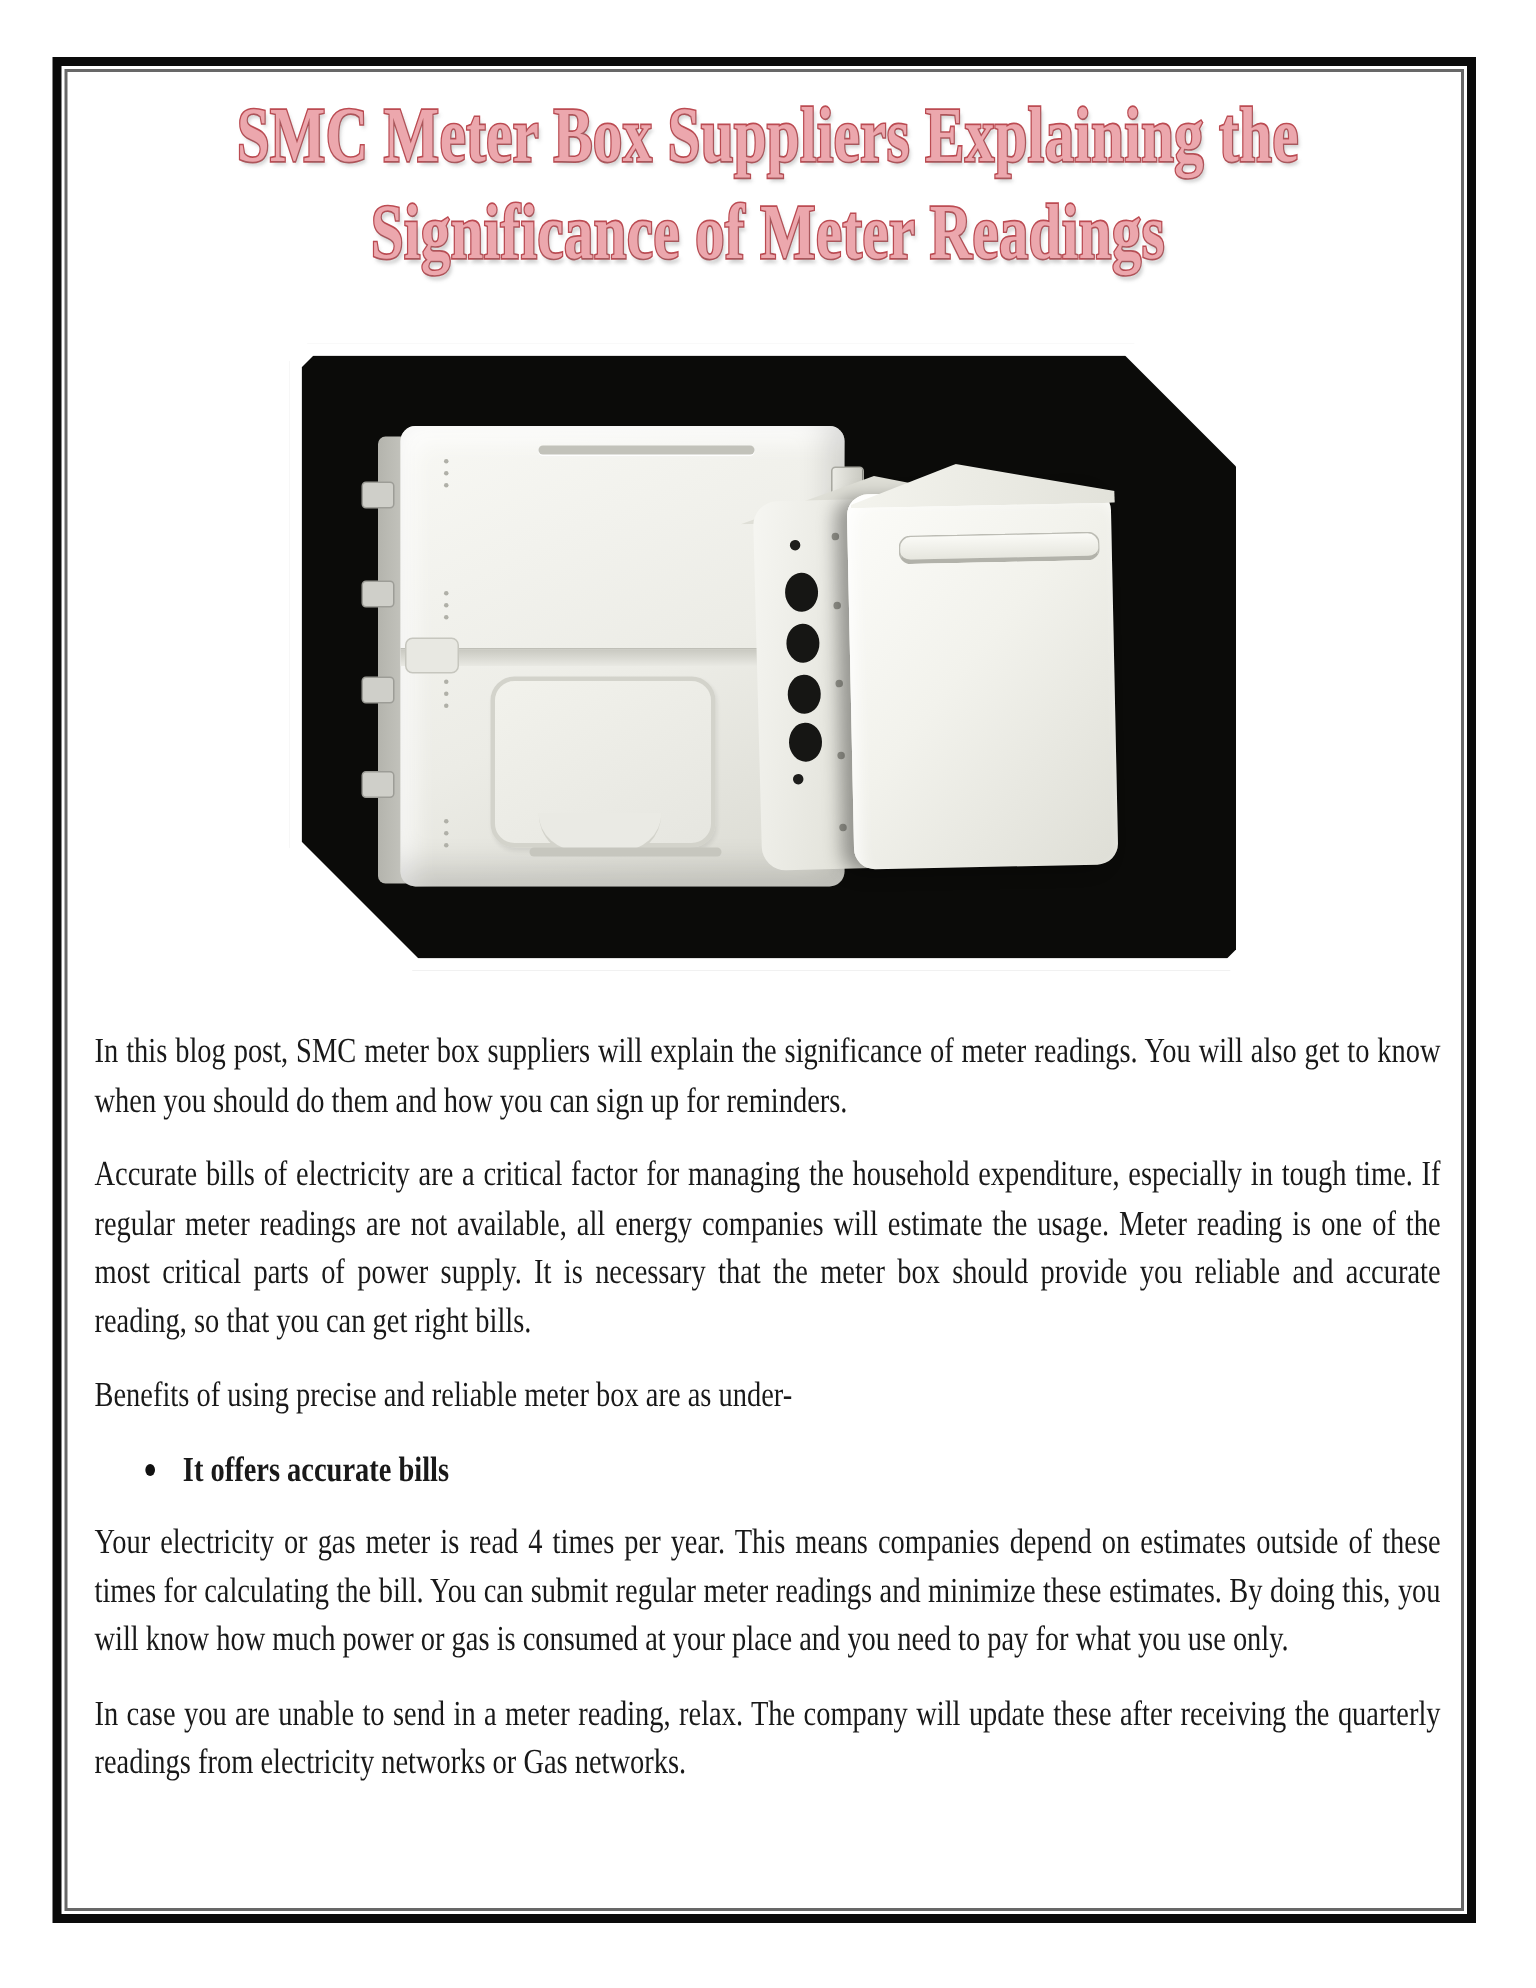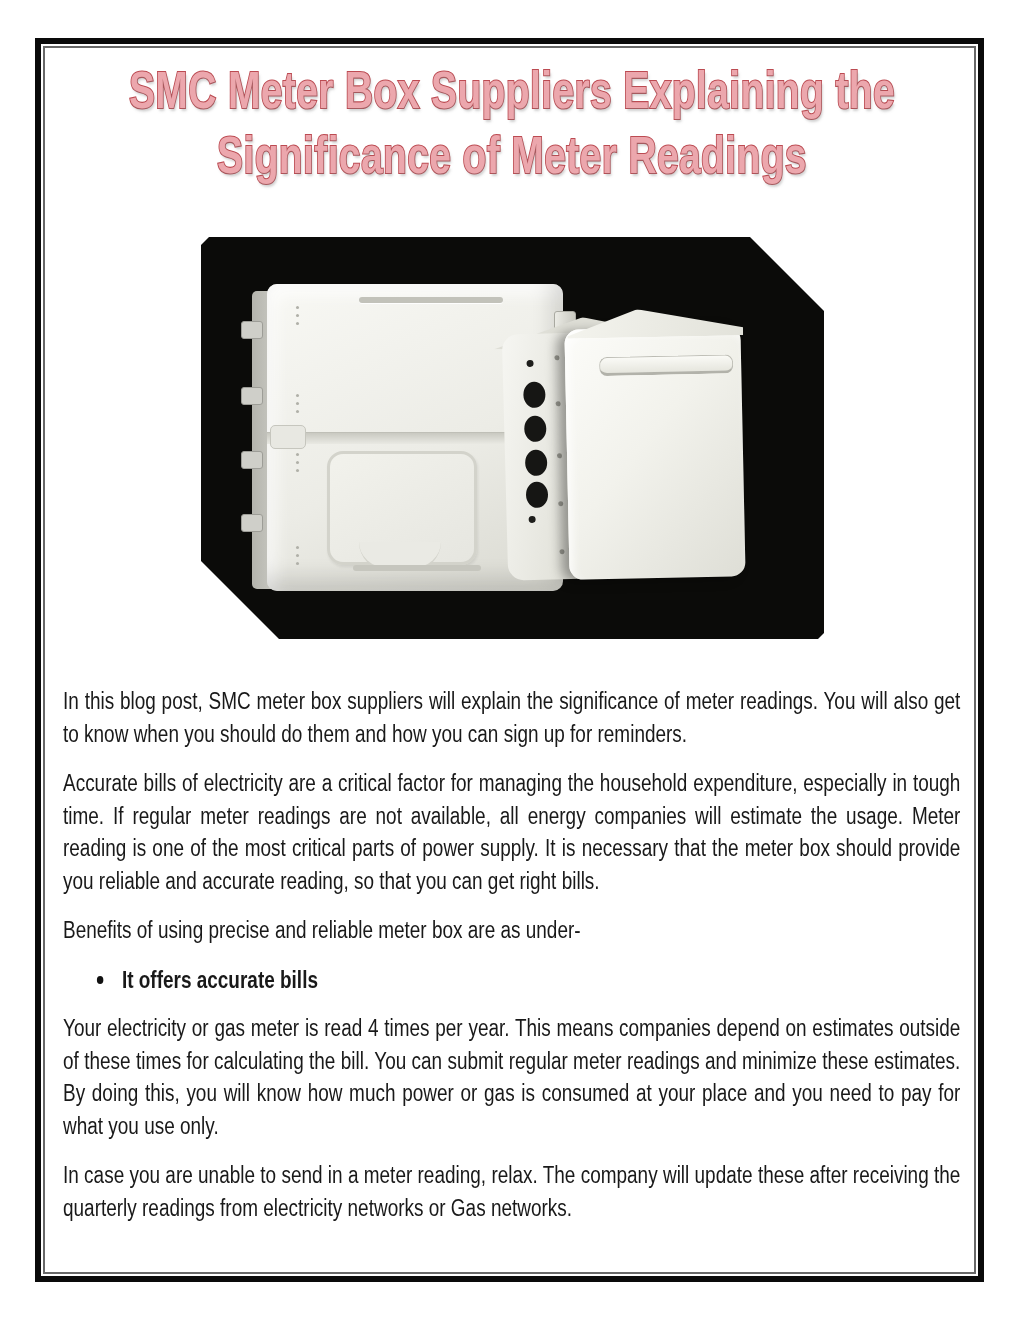--- a/index.html
+++ b/index.html
@@ -1,19 +1,19 @@
 <!DOCTYPE html>
 <html style="--title-fill: #eca7ad; --title-stroke: #bc4b52; --text: #191919; --frame-outer: #0a0a0a; --frame-inner: #686868; --image-bg: #0b0b09; --box-white: #ecece6;"><head>
 <meta charset="utf-8">
 <style>
   html, body { margin: 0; padding: 0; background: #ffffff; }
   .page {
     position: relative; width: 1024px; height: 1325px;
     background: #ffffff; overflow: hidden;
-    font-family: Liberation Sans, sans-serif;
+    font-family: Liberation Serif, serif;
   }
 
   
   .frame {
     position: absolute; left: 35px; top: 38px; width: 949px; height: 1244px;
     border: 6px solid var(--frame-outer, #0a0a0a); box-sizing: border-box;
   }
   .frame-inner {
     position: absolute; inset: 2px;
     border: 2px solid var(--frame-inner, #686868);

